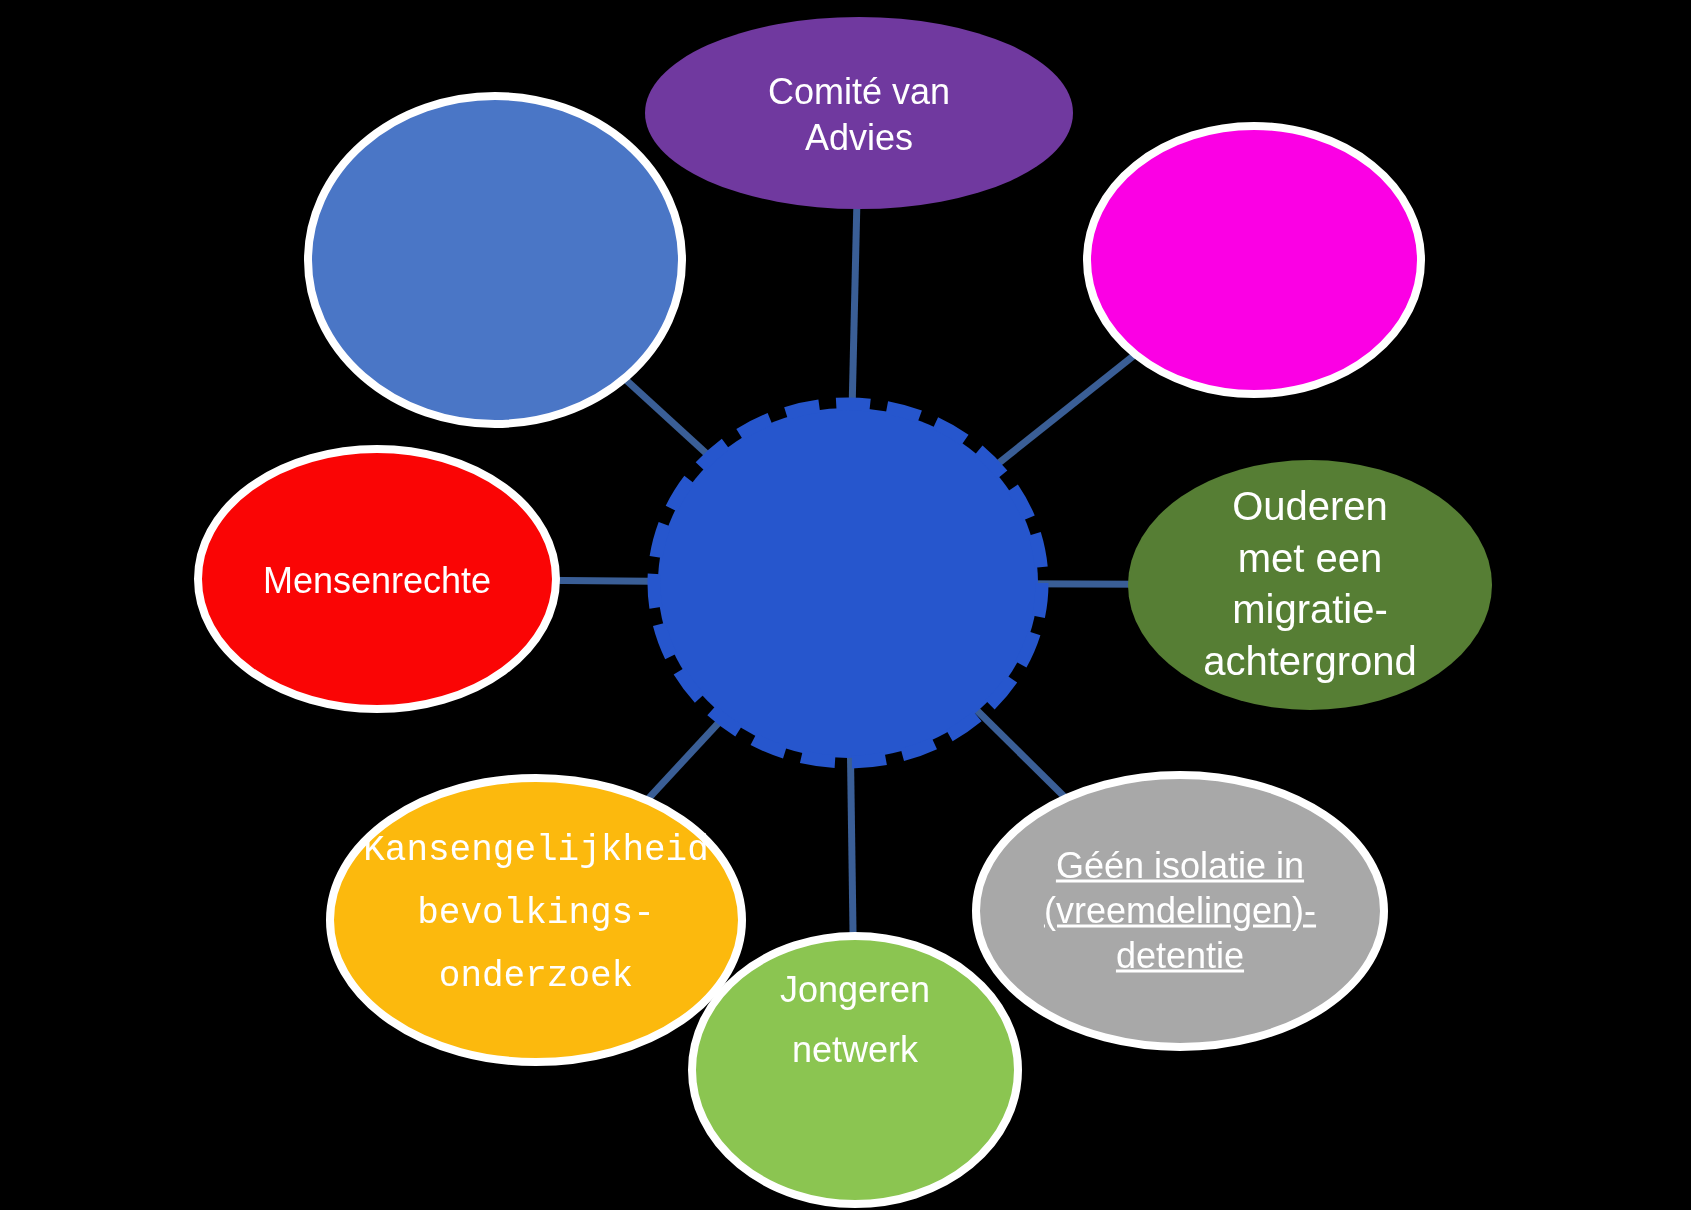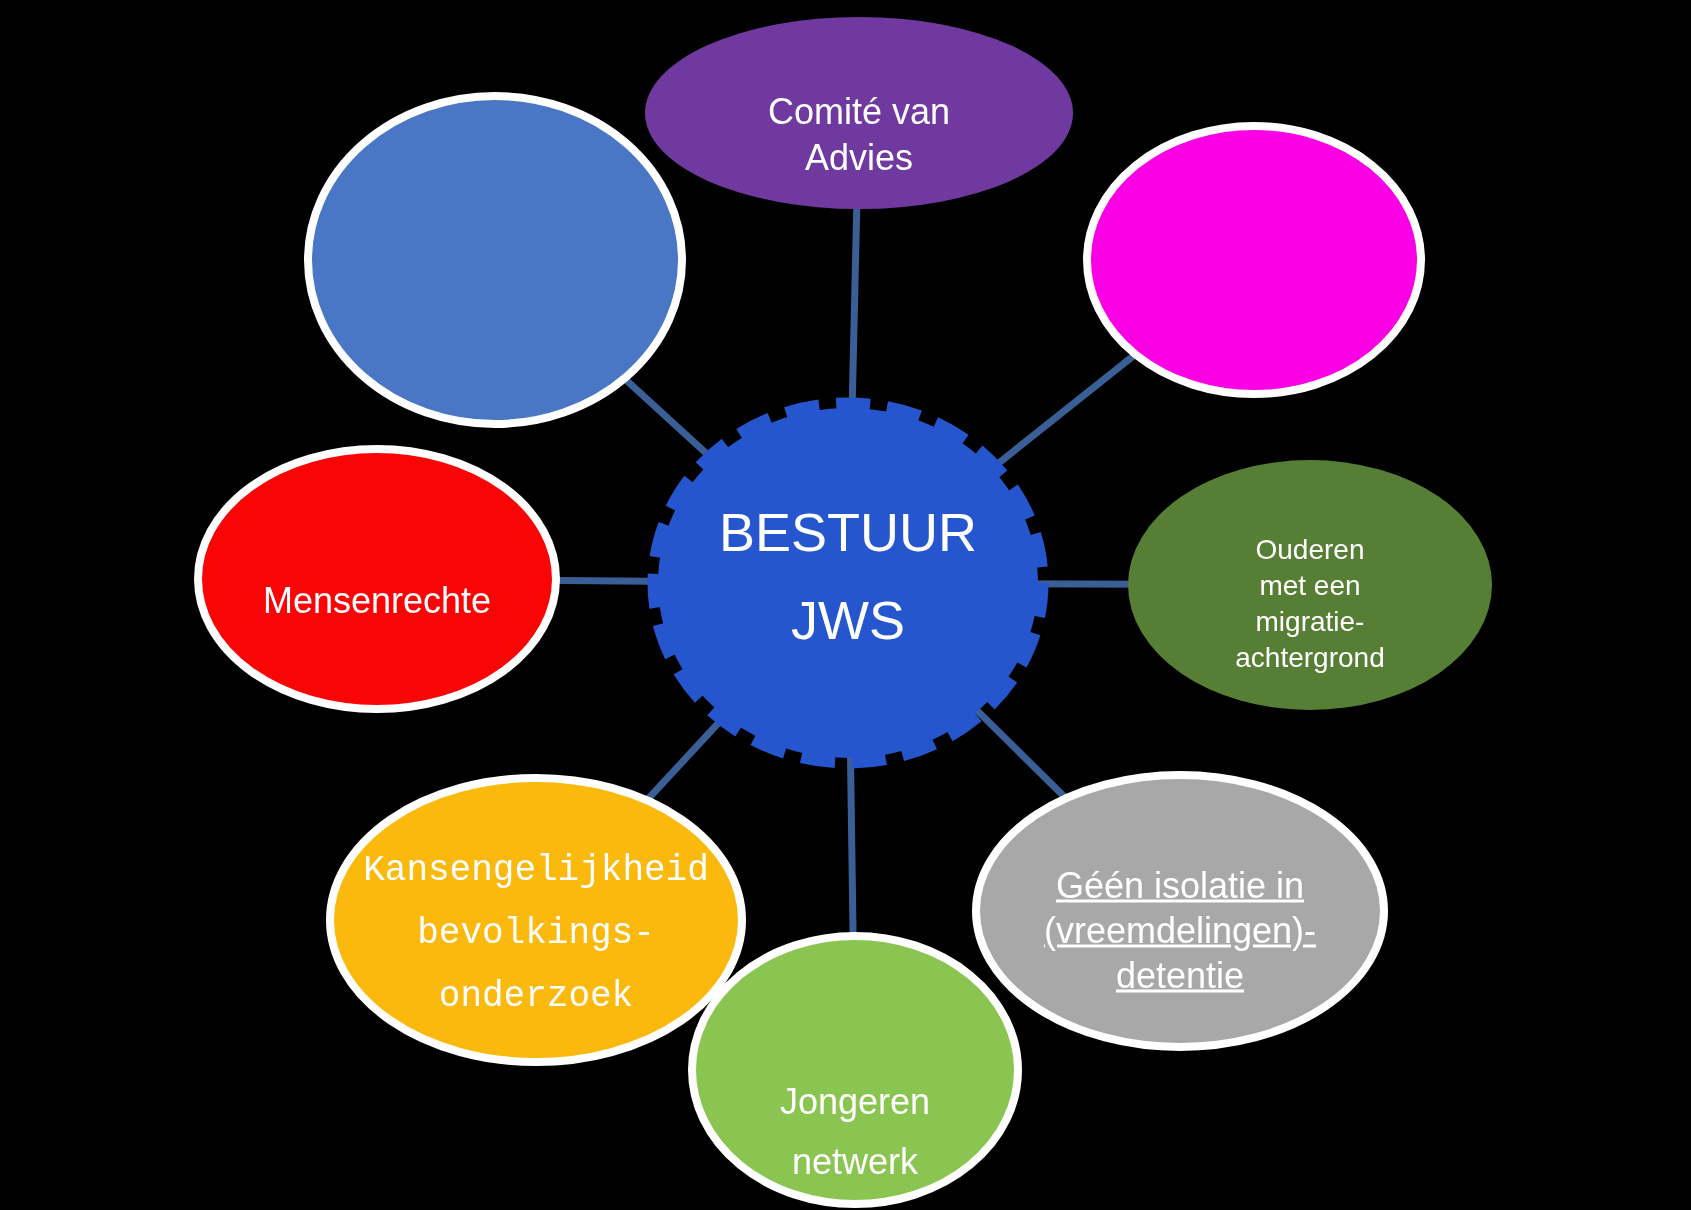--- a/index.html
+++ b/index.html
@@ -19,23 +19,23 @@
   .label {
     position: absolute;
     transform: translate(-50%, -50%);
     color: #ffffff;
     text-align: center;
     white-space: pre-line;
     font-family: "Liberation Sans", sans-serif;
     pointer-events: none;
   }
   .label.hub   { font-size: 54px; line-height: 1.63; }
-  .label.sat   { font-size: 36px; line-height: 1.39; margin-top: 20px; }
+  .label.sat   { font-size: 36px; line-height: 1.39; }
   .label.purple{ line-height: 1.28; }
-  .label.olive { font-size: 28px; line-height: 1.29; }
+  .label.olive { font-size: 40px; line-height: 1.29; }
   .label.yellow{ line-height: 1.75; }
   .label.gray  { line-height: 1.25; }
   .label.green { line-height: 1.67; }
 </style>
 </head>
 <body>
 
 <div id="stage">
 
   <svg id="diagram-svg" width="1691" height="1210" viewBox="0 0 1691 1210">
@@ -61,22 +61,20 @@
       <ellipse cx="1180" cy="911" rx="204" ry="136" class="node-shape bordered" fill="#A8A8A8"></ellipse>
       <ellipse cx="855" cy="1070" rx="163" ry="134" class="node-shape bordered" fill="#8BC551"></ellipse>
     </g>
 
     <g>
       <ellipse cx="848" cy="583" rx="190" ry="175" class="node-shape" fill="#2656CD"></ellipse>
       <ellipse cx="848" cy="583" rx="194" ry="179" class="hub-dash-ring" stroke="#2656CD"></ellipse>
     </g>
   </svg>
 
-  <div class="label hub" style="left:848px; top:576px;">BESTUUR
-JWS</div>
 
   <div class="label sat purple" style="left:859px; top:115px;">Comité van
 Advies</div>
 
 
 
   <div class="label sat" style="left:377px; top:581px;">Mensenrechte</div>
 
   <div class="label sat olive" style="left:1310px; top:584px;">Ouderen
 met een
@@ -84,16 +82,16 @@
 achtergrond</div>
 
   <div class="label sat yellow" style="left:536px; top:913px;font-family:Liberation Mono, monospace;">Kansengelijkheid
 bevolkings-
 onderzoek</div>
 
   <div class="label sat gray" style="left:1180px; top:910px;text-decoration:underline;">Géén isolatie in
 (vreemdelingen)-
 detentie</div>
 
-  <div class="label sat green" style="left:855px; top:1112px;">Jongeren
+  <div class="label sat green" style="left:855px; top:1020px;">Jongeren
 netwerk</div>
 
 </div>
 
 </body></html>

